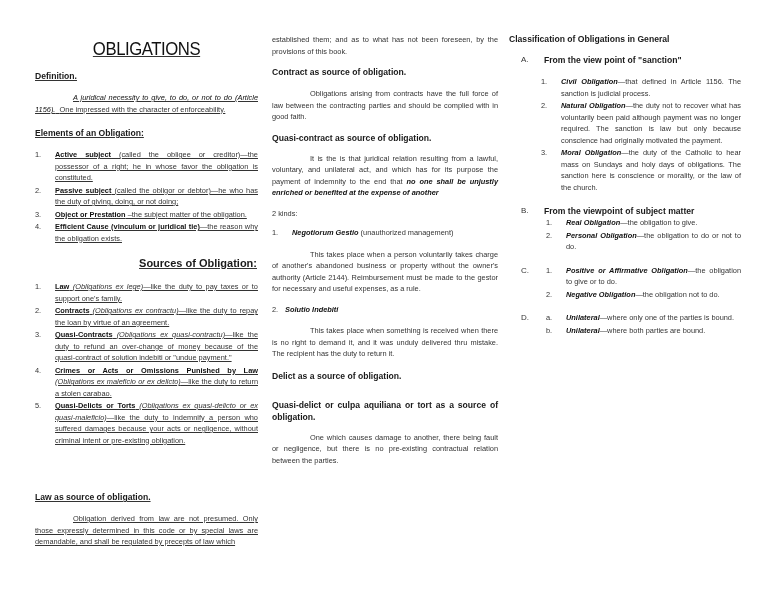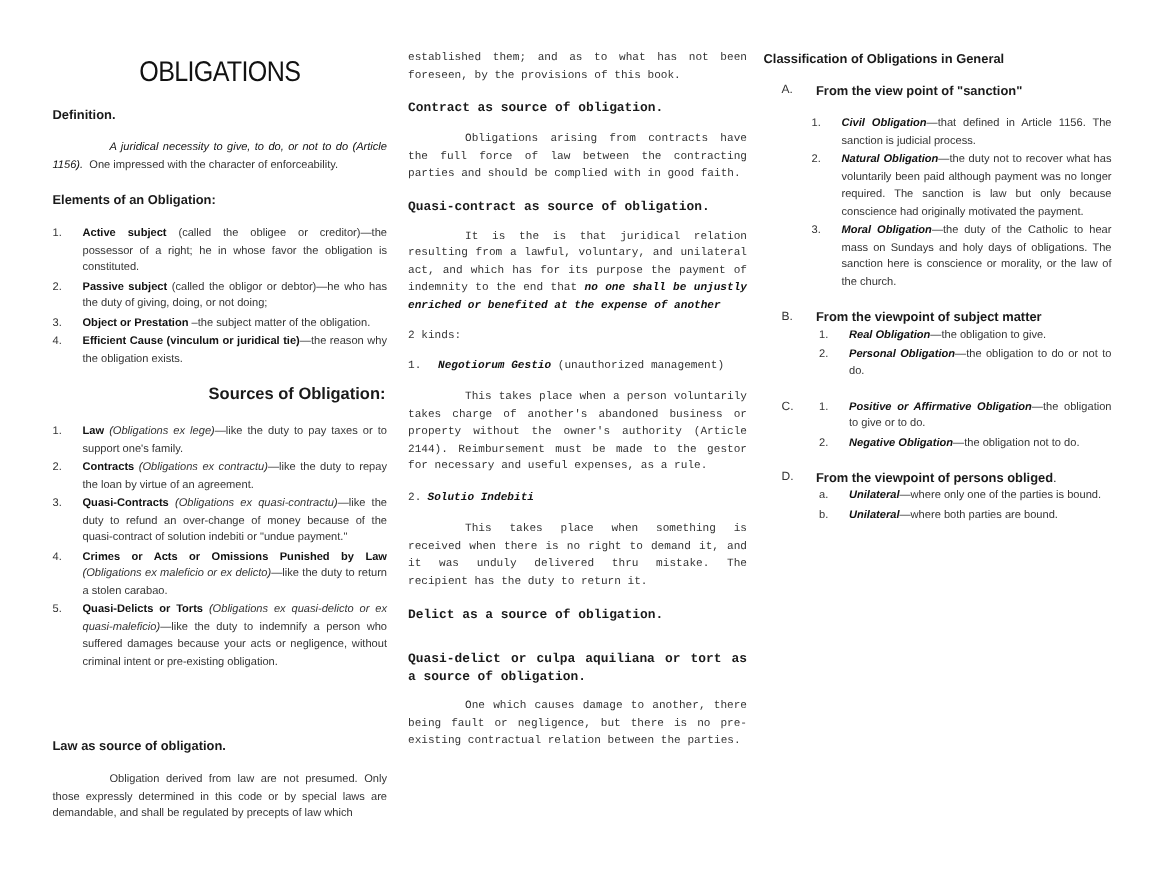--- a/index.html
+++ b/index.html
@@ -1,20 +1,20 @@
 <!DOCTYPE html>
 <html><head>
 <meta charset="utf-8">
 <style>
   html, body { margin:0; padding:0; background:#ffffff; }
   body { width:768px; height:593px; overflow:hidden; position:relative;
          font-family:"Liberation Sans", sans-serif; color:#222; }
   .col { position:absolute; top:0; font-size:7.4px; line-height:11.5px; color:#333; }
-  .col1 { left:35px; width:223px; }
-  .col2 { left:272px; width:226px;font-family:Liberation Mono, monospace; }
+  .col1 { left:35px; width:223px;text-decoration:underline; }
+  .col2 { left:272px; width:226px; }
   .col3 { left:509px; width:232px; }
   .title { font-family:"Liberation Sans Narrow","Liberation Sans", sans-serif; font-size:19px; font-weight:normal;
            color:#111; text-align:center; letter-spacing:-0.5px; transform:scaleX(0.88); margin:0; line-height:22px; }
   h3 { font-size:8.6px; font-weight:bold; color:#1a1a1a; margin:0; line-height:12px; }
   h2 { font-size:11px; font-weight:bold; color:#1a1a1a; margin:1px; line-height:13px;text-align:right; }
   p { margin:0; text-align:justify; }
   .indent { text-indent:38px; }
   .b { font-weight:bold; color:#111; }
   .i { font-style:italic; }
   .bi { font-weight:bold; font-style:italic; color:#111; }
@@ -126,19 +126,18 @@
     <span class="letter">C.</span>
   </div>
   <ol class="sub" style="margin-left:37px">
     <li><span class="num">1.</span><span class="bi">Positive or Affirmative Obligation</span><span>—the obligation to give or to do.</span></li>
     <li><span class="num">2.</span><span class="bi">Negative Obligation</span><span>—the obligation not to do.</span></li>
   </ol>
   <div style="height:11px"></div>
 
   <div class="sec">
     <span class="letter">D.</span>
-    <h3><span>From the viewpoint of persons obliged</span><span style="font-weight:normal">.</span></h3>
   </div>
   <ol class="sub" style="margin-left:37px">
     <li><span class="num">a.</span><span class="bi">Unilateral</span><span>—where only one of the parties is bound.</span></li>
     <li><span class="num">b.</span><span class="bi">Unilateral</span><span>—where both parties are bound.</span></li>
   </ol>
 </div>
 
 </body></html>

